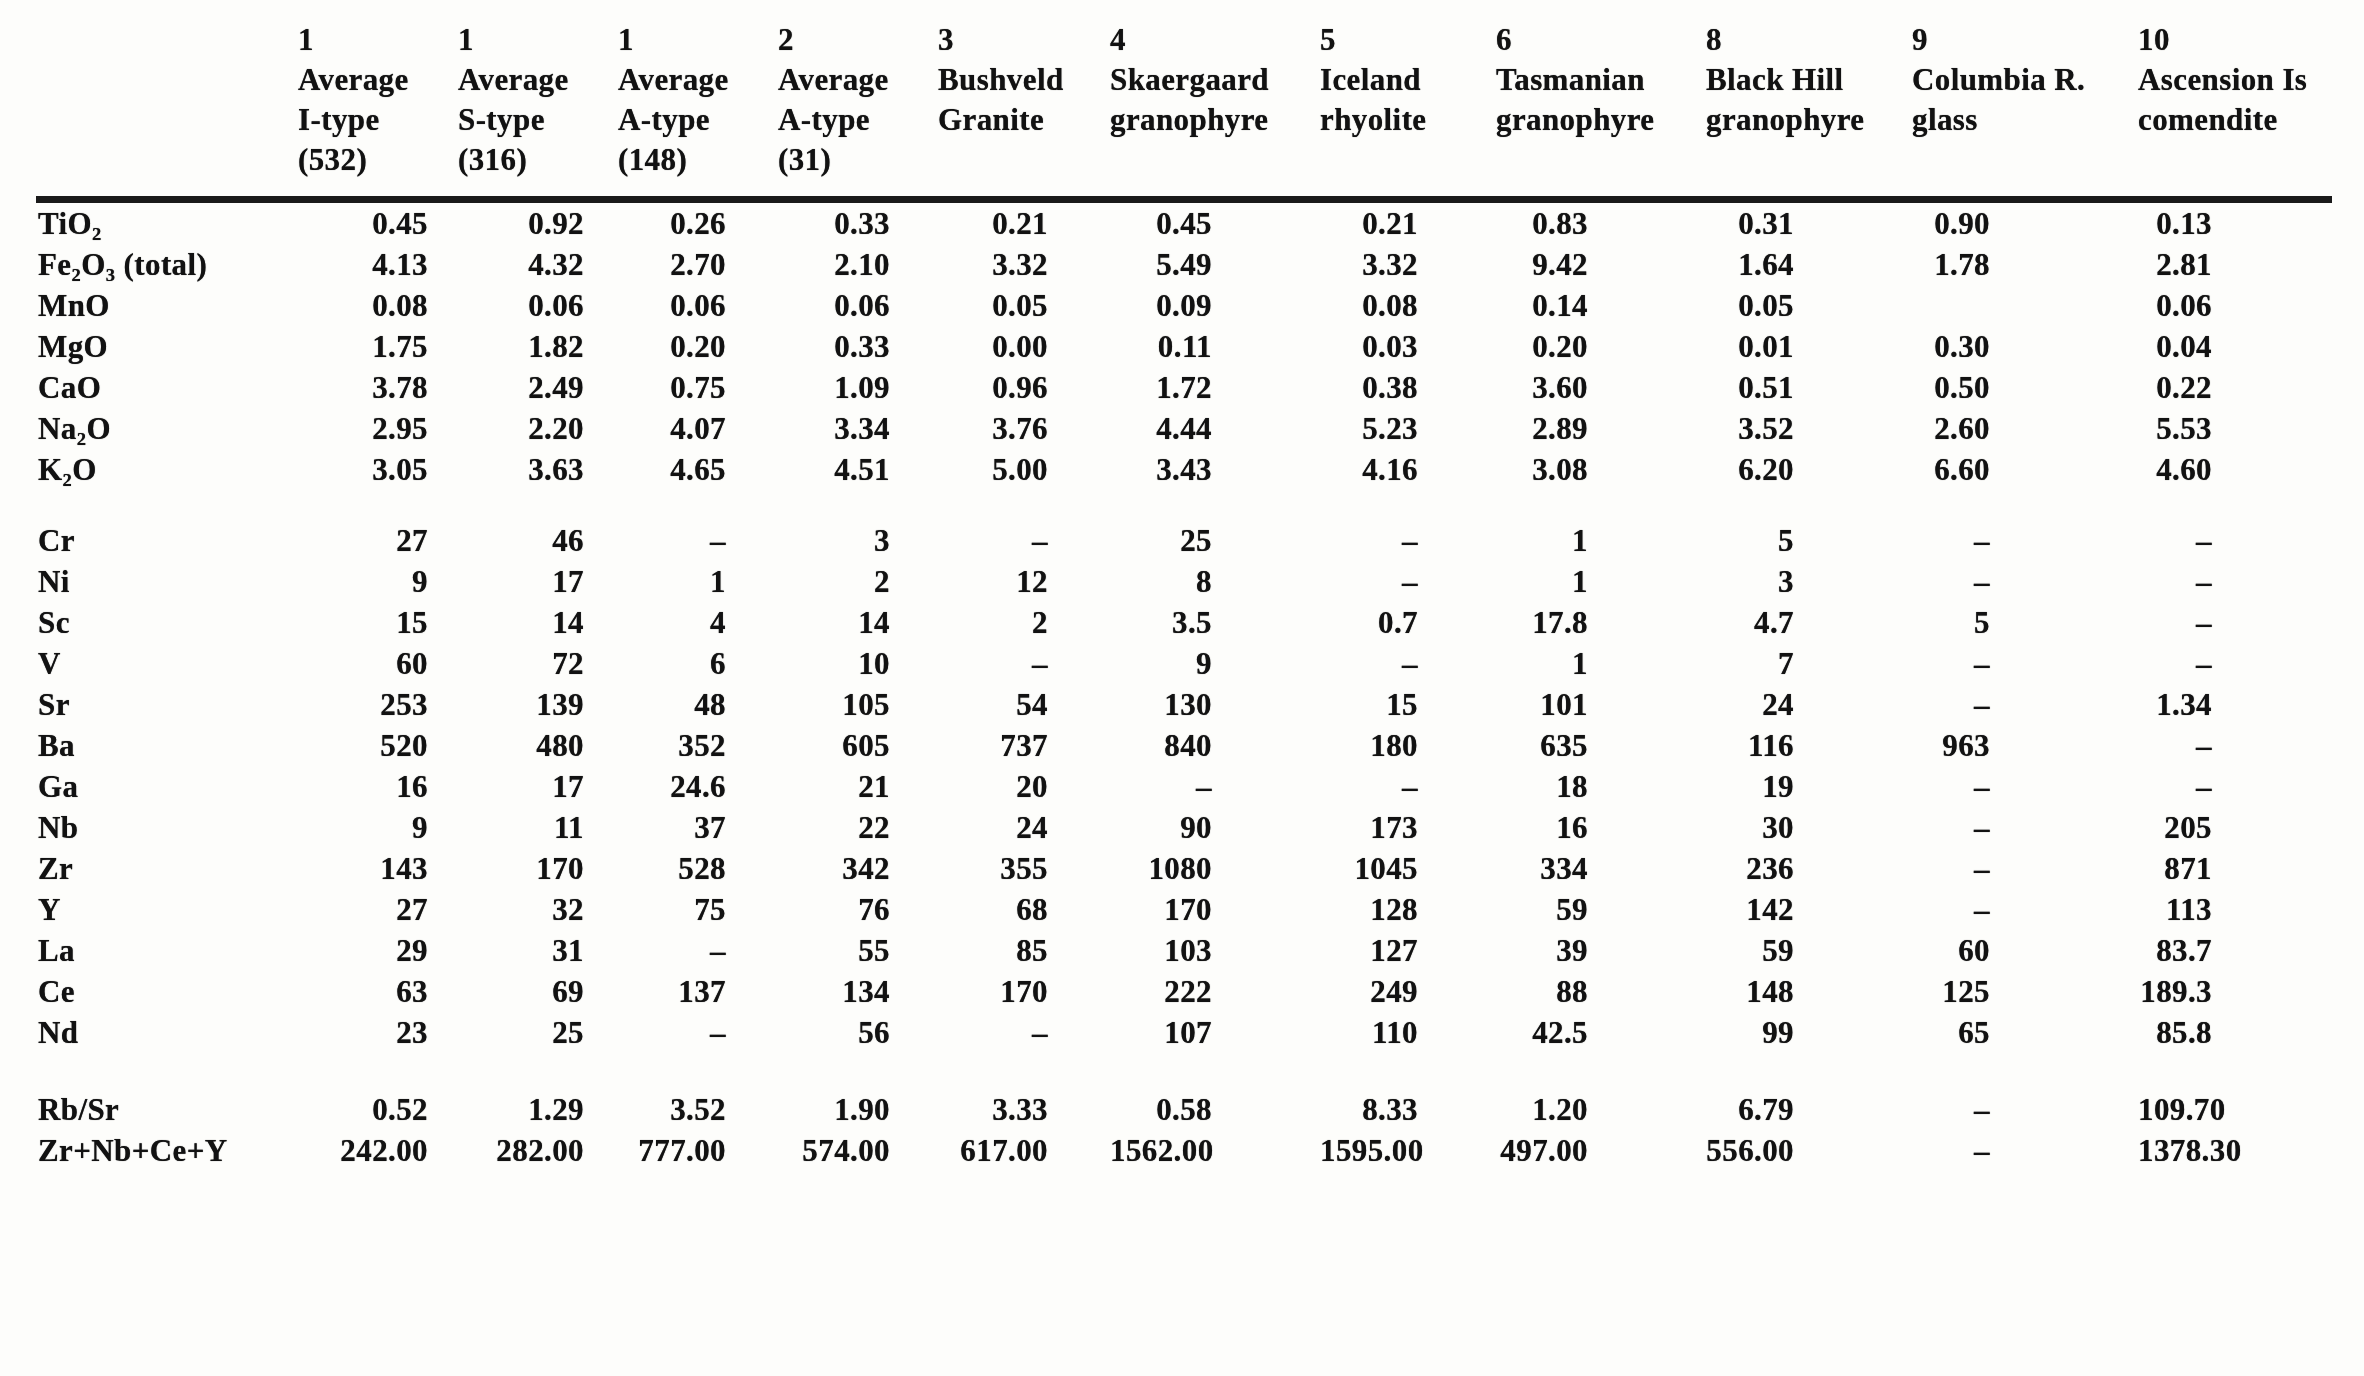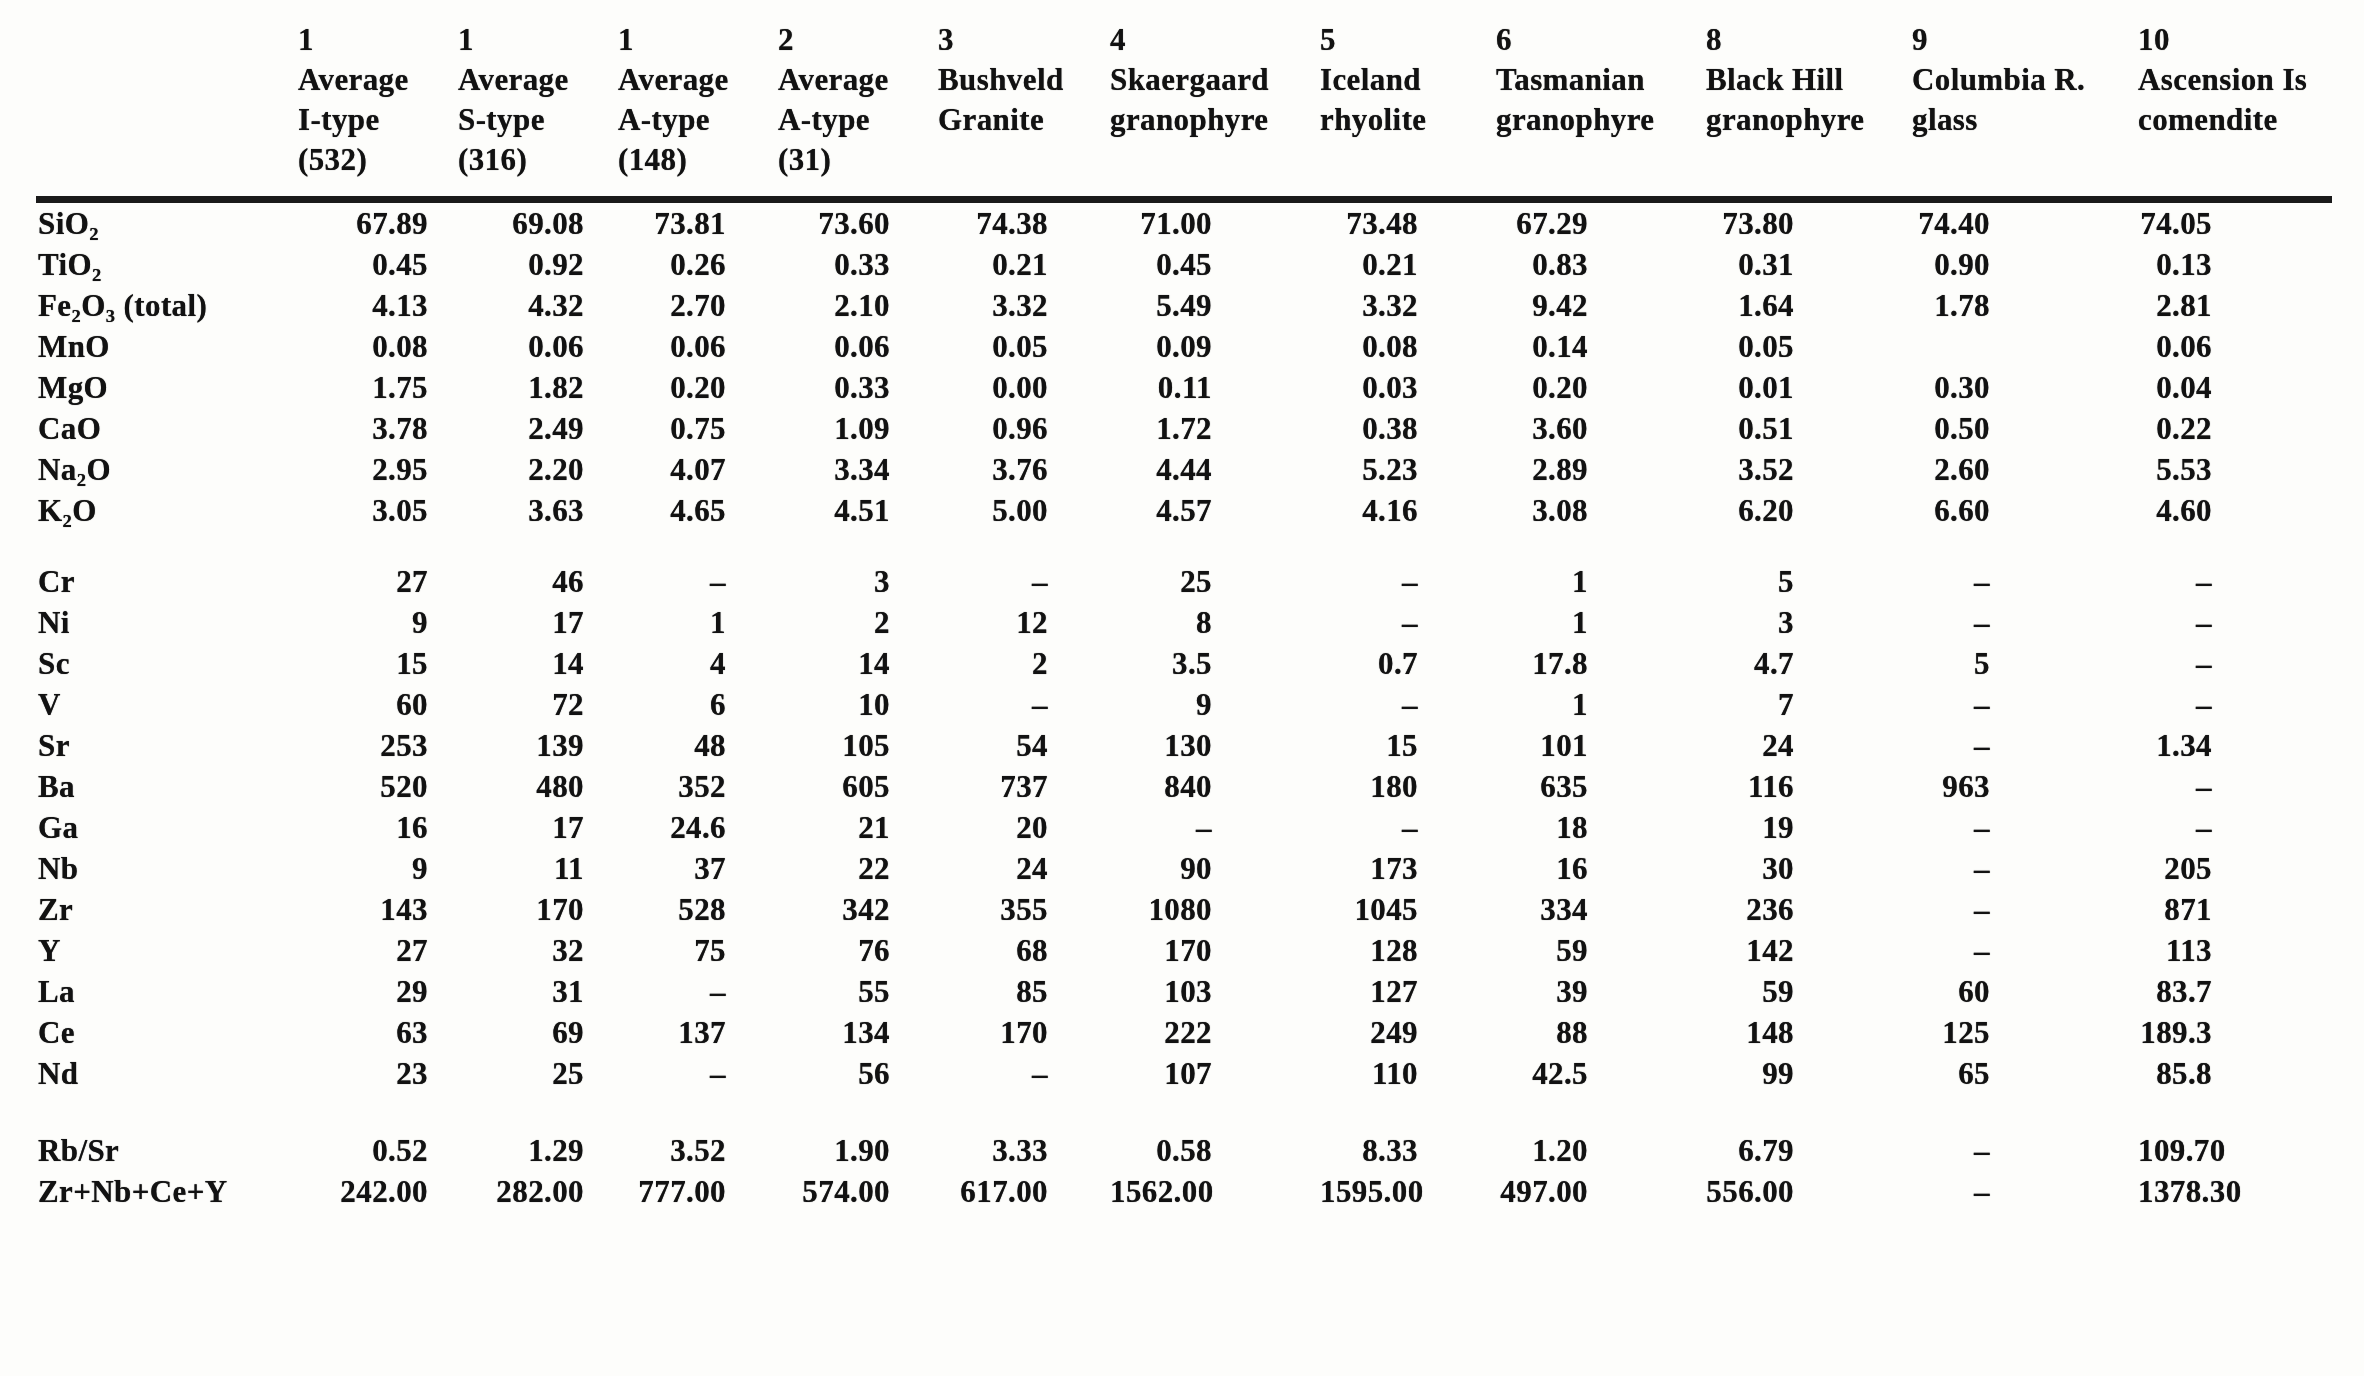--- a/index.html
+++ b/index.html
@@ -150,34 +150,20 @@
         <th>
           <div class="hnum">10</div>
           <div>Ascension Is</div>
           <div>comendite</div>
           <div></div>
         </th>
       </tr>
     </thead>
     <tbody>
         <tr>
-          <td class="label">SiO₂</td>
-          <td>67.89</td>
-          <td>69.08</td>
-          <td>73.81</td>
-          <td>73.60</td>
-          <td>74.38</td>
-          <td>71.00</td>
-          <td>73.48</td>
-          <td>67.29</td>
-          <td>73.80</td>
-          <td>74.40</td>
-          <td>74.05</td>
-        </tr>
-        <tr>
           <td class="label">TiO₂</td>
           <td>0.45</td>
           <td>0.92</td>
           <td>0.26</td>
           <td>0.33</td>
           <td>0.21</td>
           <td>0.45</td>
           <td>0.21</td>
           <td>0.83</td>
           <td>0.31</td>
@@ -254,21 +240,21 @@
           <td>2.60</td>
           <td>5.53</td>
         </tr>
         <tr>
           <td class="label">K₂O</td>
           <td>3.05</td>
           <td>3.63</td>
           <td>4.65</td>
           <td>4.51</td>
           <td>5.00</td>
-          <td>4.57</td>
+          <td>3.43</td>
           <td>4.16</td>
           <td>3.08</td>
           <td>6.20</td>
           <td>6.60</td>
           <td>4.60</td>
         </tr>
         <tr class="gap-small">
           <td colspan="12"></td>
         </tr>
         <tr>

